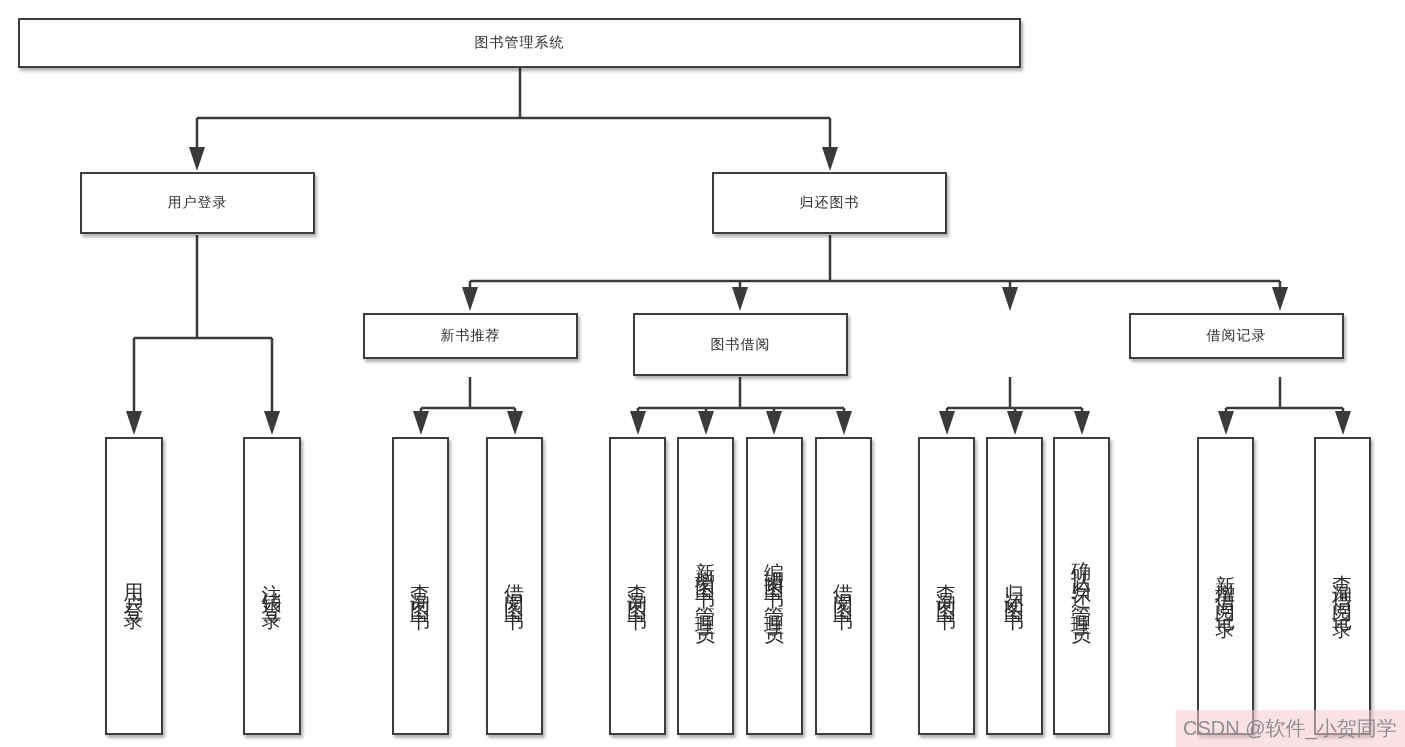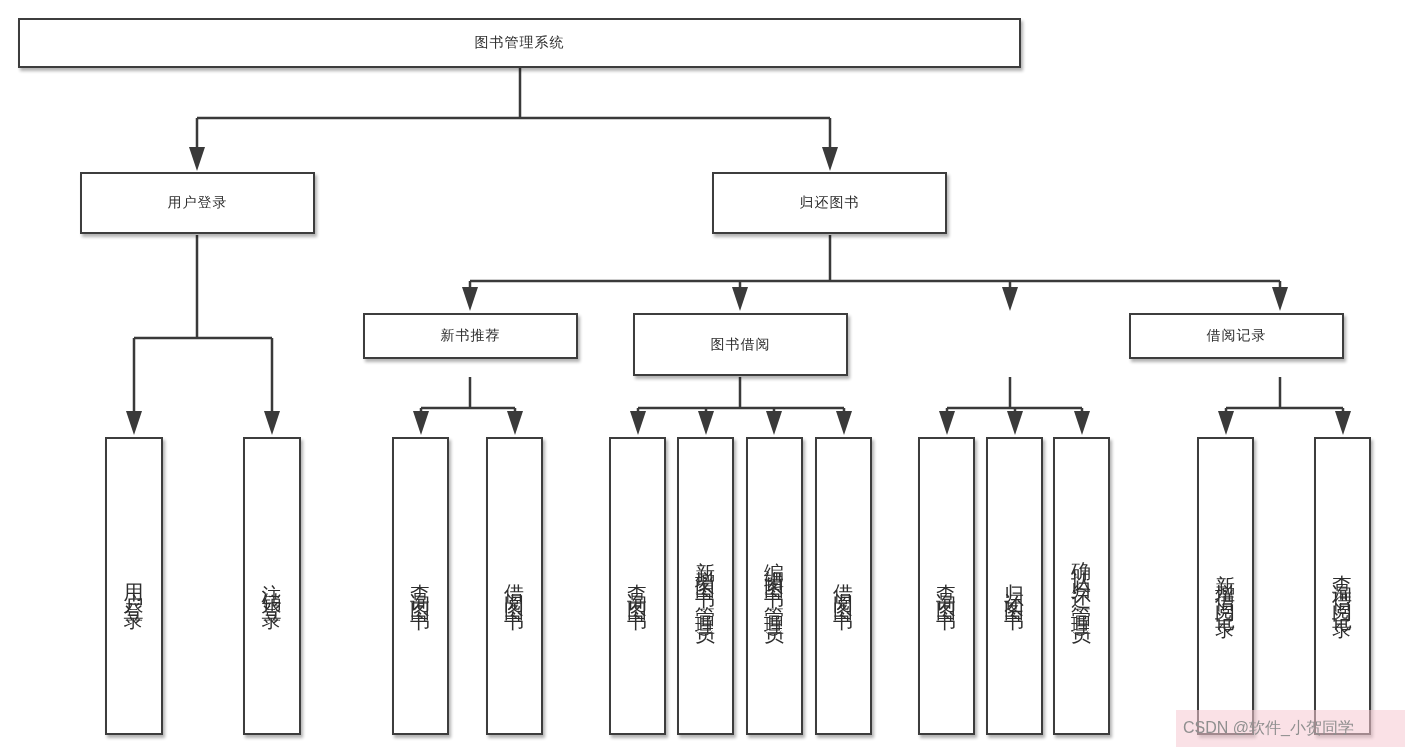--- a/index.html
+++ b/index.html
@@ -54,21 +54,21 @@
     background: rgba(245, 201, 210, 0.55);
     z-index: 3;
   }
   .watermark {
     position: absolute;
     left: 1183px;
     top: 712px;
     width: 222px;
     height: 32px;
     line-height: 32px;
-    font-size: 16px;
+    font-size: 20px;
     color: #8f8f8f;
     white-space: nowrap;
     z-index: 4;
   }
 </style>
 </head>
 <body>
 
 <div id="canvas">
 

